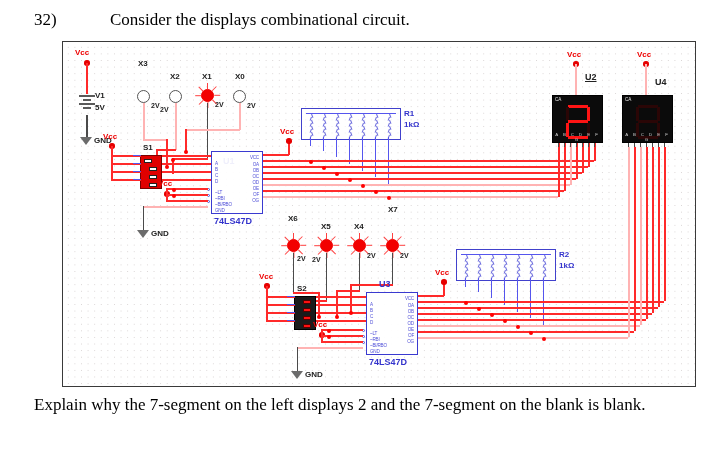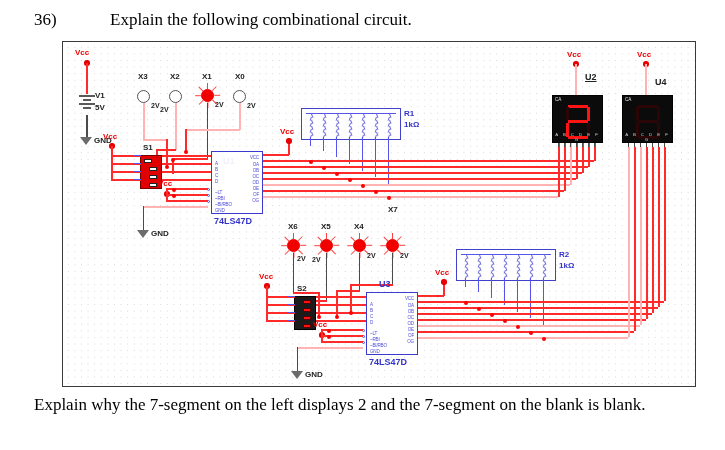--- a/index.html
+++ b/index.html
@@ -106,22 +106,22 @@
   
   #explain{
     position:absolute;left:34px;top:394px;width:660px;
     font-size:17px;line-height:22px;color:#000;
   }
 </style>
 </head>
 <body>
 
 <div id="question-header">
-  <span id="q-number">36)</span>
-  <span id="q-prompt">Explain the following combinational circuit.</span>
+  <span id="q-number">32)</span>
+  <span id="q-prompt">Consider the displays combinational circuit.</span>
 </div>
 
 <div id="schematic">
   <div id="grid"></div>
   <div class="lay">
 
     <div class="vcc-dot" style="left:24px;top:21px;"></div>
     <div class="lbl red s8" style="left:12px;top:7px;">Vcc</div>
     <div class="wire v" style="left:23.2px;top:21px;height:31px;"></div>
     <div class="batt" style="left:15.5px;top:51px;">
@@ -131,21 +131,21 @@
         <b class="b-short"></b>
     </div>
     <div class="lbl dark s8" style="left:32px;top:50px;">V1</div>
     <div class="lbl dark s8" style="left:32px;top:62px;">5V</div>
     <div class="gwire v" style="left:23.3px;top:73px;height:22px;"></div>
     <div class="gnd-sym" style="left:17px;top:95px;">
         <i></i>
       </div>
     <div class="lbl dark s8" style="left:31px;top:95px;">GND</div>
 
-    <div class="lbl dark s8" style="left:75px;top:31px;">X3</div>
+    <div class="lbl dark s8" style="left:75px;top:18px;">X3</div>
     <div class="probe off" style="left:74px;top:48px;"></div>
     <div class="lbl dark s7" style="left:88px;top:60px;">2V</div>
     <div class="wire v pale" style="left:80px;top:61px;height:37px;"></div>
     <div class="wire h pale" style="left:80px;top:97px;width:24px;"></div>
     <div class="wire v" style="left:103px;top:97px;height:27px;"></div>
 
     <div class="lbl dark s8" style="left:107px;top:31px;">X2</div>
     <div class="probe off" style="left:106px;top:48px;"></div>
     <div class="lbl dark s7" style="left:97px;top:64px;">2V</div>
     <div class="wire v pale" style="left:112px;top:61px;height:47px;"></div>
@@ -400,21 +400,21 @@
       <span class="pinrow">A B C D E F G</span>
     </div>
     <div class="gwire v" style="left:565px;top:101px;height:4px;"></div>
     <div class="gwire v" style="left:571px;top:101px;height:4px;"></div>
     <div class="gwire v" style="left:577px;top:101px;height:4px;"></div>
     <div class="gwire v" style="left:583px;top:101px;height:4px;"></div>
     <div class="gwire v" style="left:589px;top:101px;height:4px;"></div>
     <div class="gwire v" style="left:595px;top:101px;height:4px;"></div>
     <div class="gwire v" style="left:601px;top:101px;height:4px;"></div>
 
-    <div class="lbl dark s8" style="left:225px;top:181px;text-align:center;">X6</div>
+    <div class="lbl dark s8" style="left:225px;top:173px;text-align:center;">X6</div>
     <div class="rays" style="left:224px;top:197px;">
       <span style="transform:rotate(0deg)"></span>
         <span style="transform:rotate(45deg)"></span>
       <span style="transform:rotate(90deg)"></span>
         <span style="transform:rotate(135deg)"></span>
       <span style="transform:rotate(180deg)"></span>
         <span style="transform:rotate(225deg)"></span>
       <span style="transform:rotate(270deg)"></span>
         <span style="transform:rotate(315deg)"></span>
     </div>

